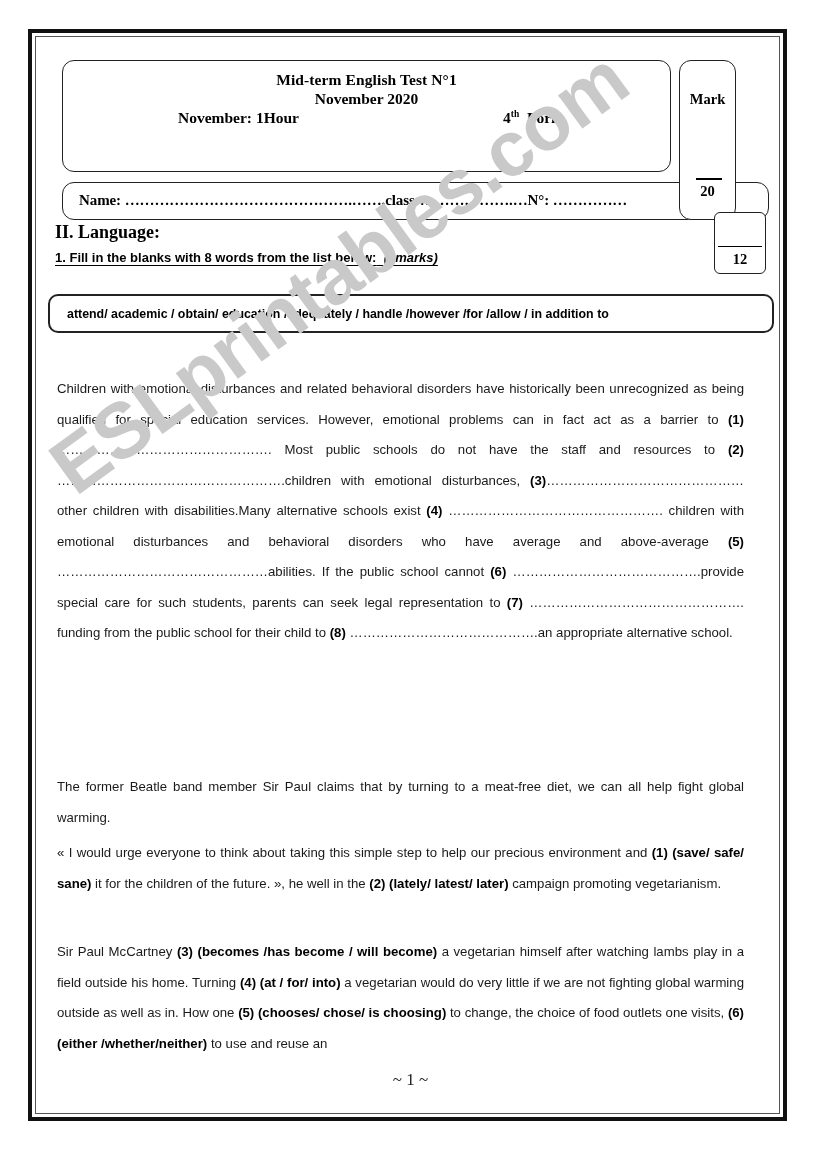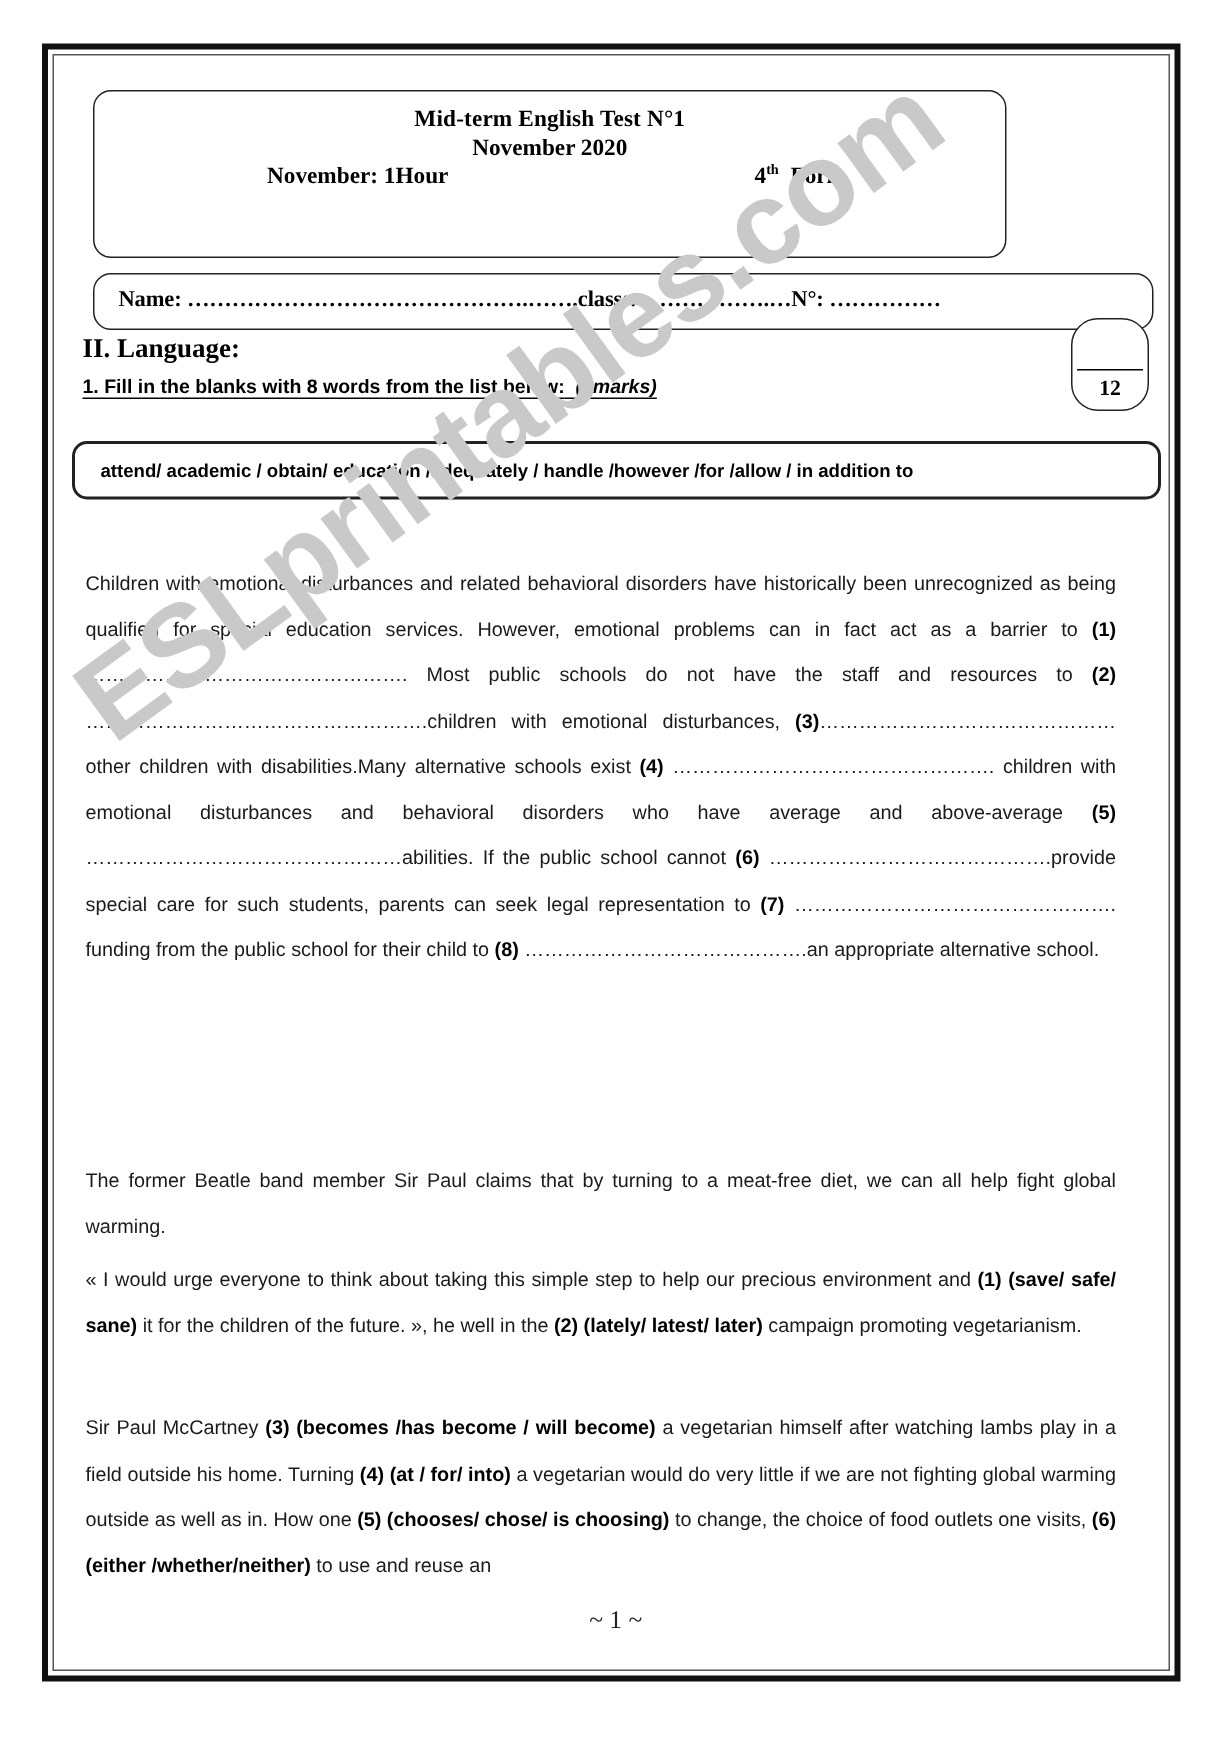--- a/index.html
+++ b/index.html
@@ -127,21 +127,21 @@
     text-align: center;
     font-family: "Liberation Serif", serif;
     font-weight: bold;
     font-size: 14.5px;
     color: #000;
   }
 
   
   #score-box {
     left: 714px; top: 212px; width: 52px; height: 62px;
-    border-radius: 18px;
+    border-radius: 6px;
     z-index: 3;
   }
   .score-rule {
     position: absolute;
     left: 3px; right: 3px; top: 33px;
     border-top: 1.4px solid #000;
   }
   .score-val {
     position: absolute; left: 0; right: 0; top: 38px;
     text-align: center;
@@ -246,20 +246,25 @@
     <div class="hdr-title">Mid-term English Test N°1</div>
     <div class="hdr-sub">November 2020</div>
     <div class="hdr-duration">November: 1Hour</div>
     <div class="hdr-form"><span>4</span><sup>th</sup>&nbsp;&nbsp;<span>Form</span></div>
   </div>
 
   <div class="rbox" id="name-box">
     <div class="name-line">Name: ……………………………………….…….class:……………….…N°: ……………</div>
   </div>
 
+  <div class="rbox" id="mark-box">
+    <div class="mark-label">Mark</div>
+    <div class="mark-rule"></div>
+    <div class="mark-total">20</div>
+  </div>
 
   <div class="rbox" id="score-box">
     <div class="score-rule"></div>
     <div class="score-val">12</div>
   </div>
 
   <div id="section-title">II. Language:</div>
 
   <div id="ex1-instruction">
     <span>1. Fill in the blanks with 8 words from the list below:</span>&nbsp;

